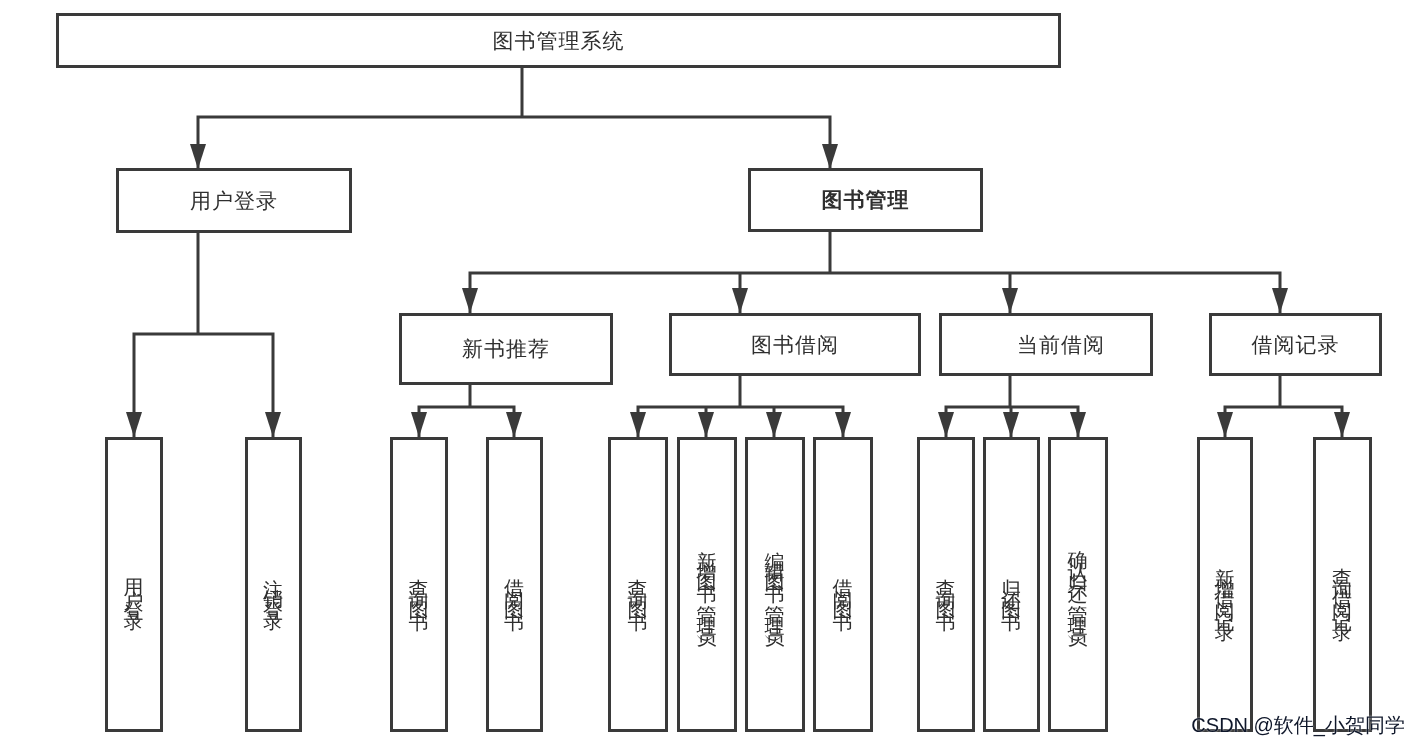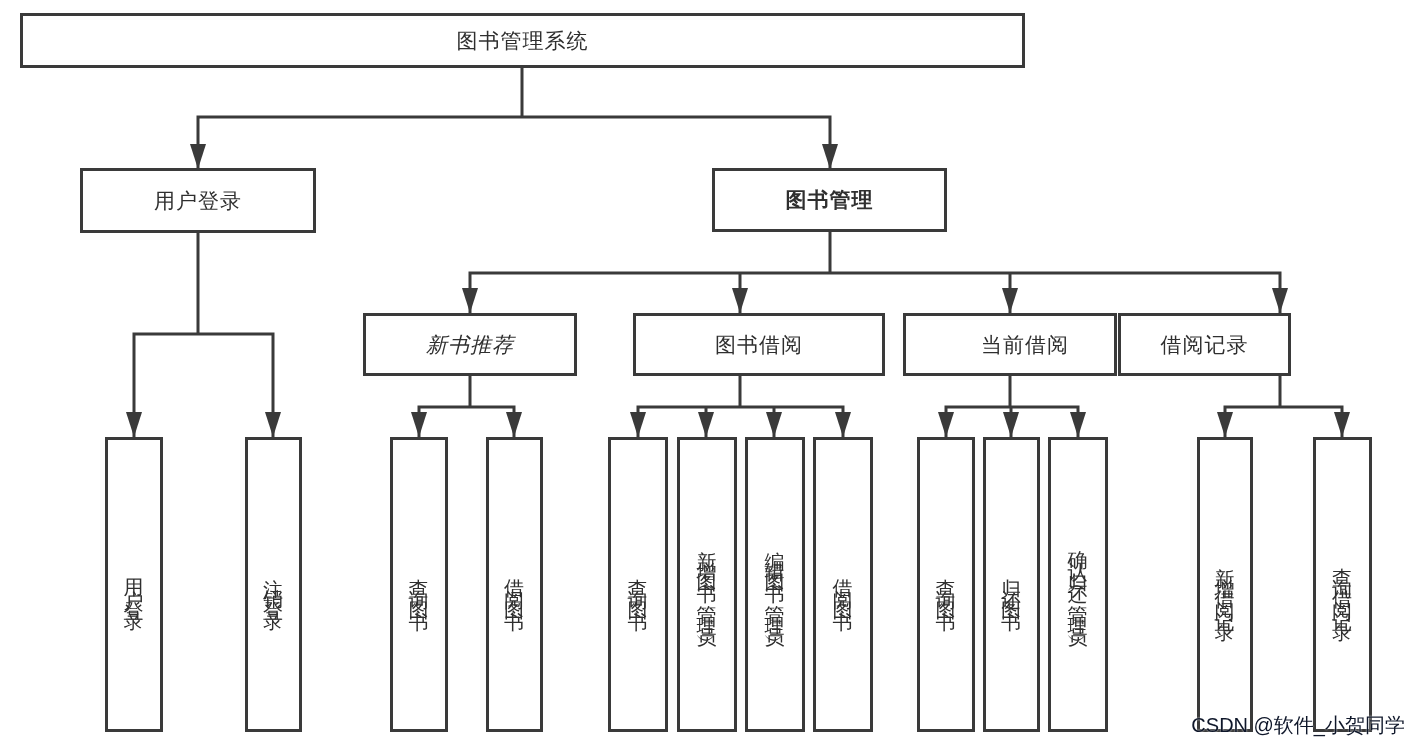--- a/index.html
+++ b/index.html
@@ -29,20 +29,21 @@
     color: #2f2f2f;
     display: flex;
     align-items: center;
     justify-content: center;
     z-index: 2;
   }
   .hbox {
     font-size: 21px;
     letter-spacing: 1px;
     white-space: nowrap;
+    margin-left: 36px;
   }
   .root {
     left: 20px; top: 13px; width: 1005px; height: 55px;
   }
   .leaf {
     top: 437px;
     height: 295px;
     writing-mode: vertical-lr;
     font-size: 20px;
     letter-spacing: 11px;
@@ -102,24 +103,24 @@
       <polygon points="1217,412 1233,412 1225,437"></polygon>
       <polygon points="1334,412 1350,412 1342,437"></polygon>
     </g>
   </svg>
 
   <div class="box hbox root">图书管理系统</div>
 
   <div class="box hbox" style="left:80px; top:168px; width:236px; height:65px;">用户登录</div>
   <div class="box hbox" style="left:712px; top:168px; width:235px; height:64px;font-weight:bold;">图书管理</div>
 
-  <div class="box hbox" style="left:363px; top:313px; width:214px; height:63px;font-style:italic;">新书推荐</div>
+  <div class="box hbox" style="left:363px; top:313px; width:214px; height:72px;">新书推荐</div>
   <div class="box hbox" style="left:633px; top:313px; width:252px; height:63px;">图书借阅</div>
   <div class="box hbox" style="left:903px; top:313px; width:214px; height:63px;padding-left:30px;">当前借阅</div>
-  <div class="box hbox" style="left:1118px; top:313px; width:173px; height:63px;">借阅记录</div>
+  <div class="box hbox" style="left:1173px; top:313px; width:173px; height:63px;">借阅记录</div>
 
   <div class="box leaf" style="left:105px; width:58px;">用户登录</div>
   <div class="box leaf" style="left:245px; width:57px;">注销登录</div>
 
   <div class="box leaf" style="left:390px; width:58px;">查询图书</div>
   <div class="box leaf" style="left:486px; width:57px;">借阅图书</div>
 
   <div class="box leaf" style="left:608px; width:60px;">查询图书</div>
   <div class="box leaf" style="left:677px; width:60px;">新增图书（管理员）</div>
   <div class="box leaf" style="left:745px; width:60px;">编辑图书（管理员）</div>

